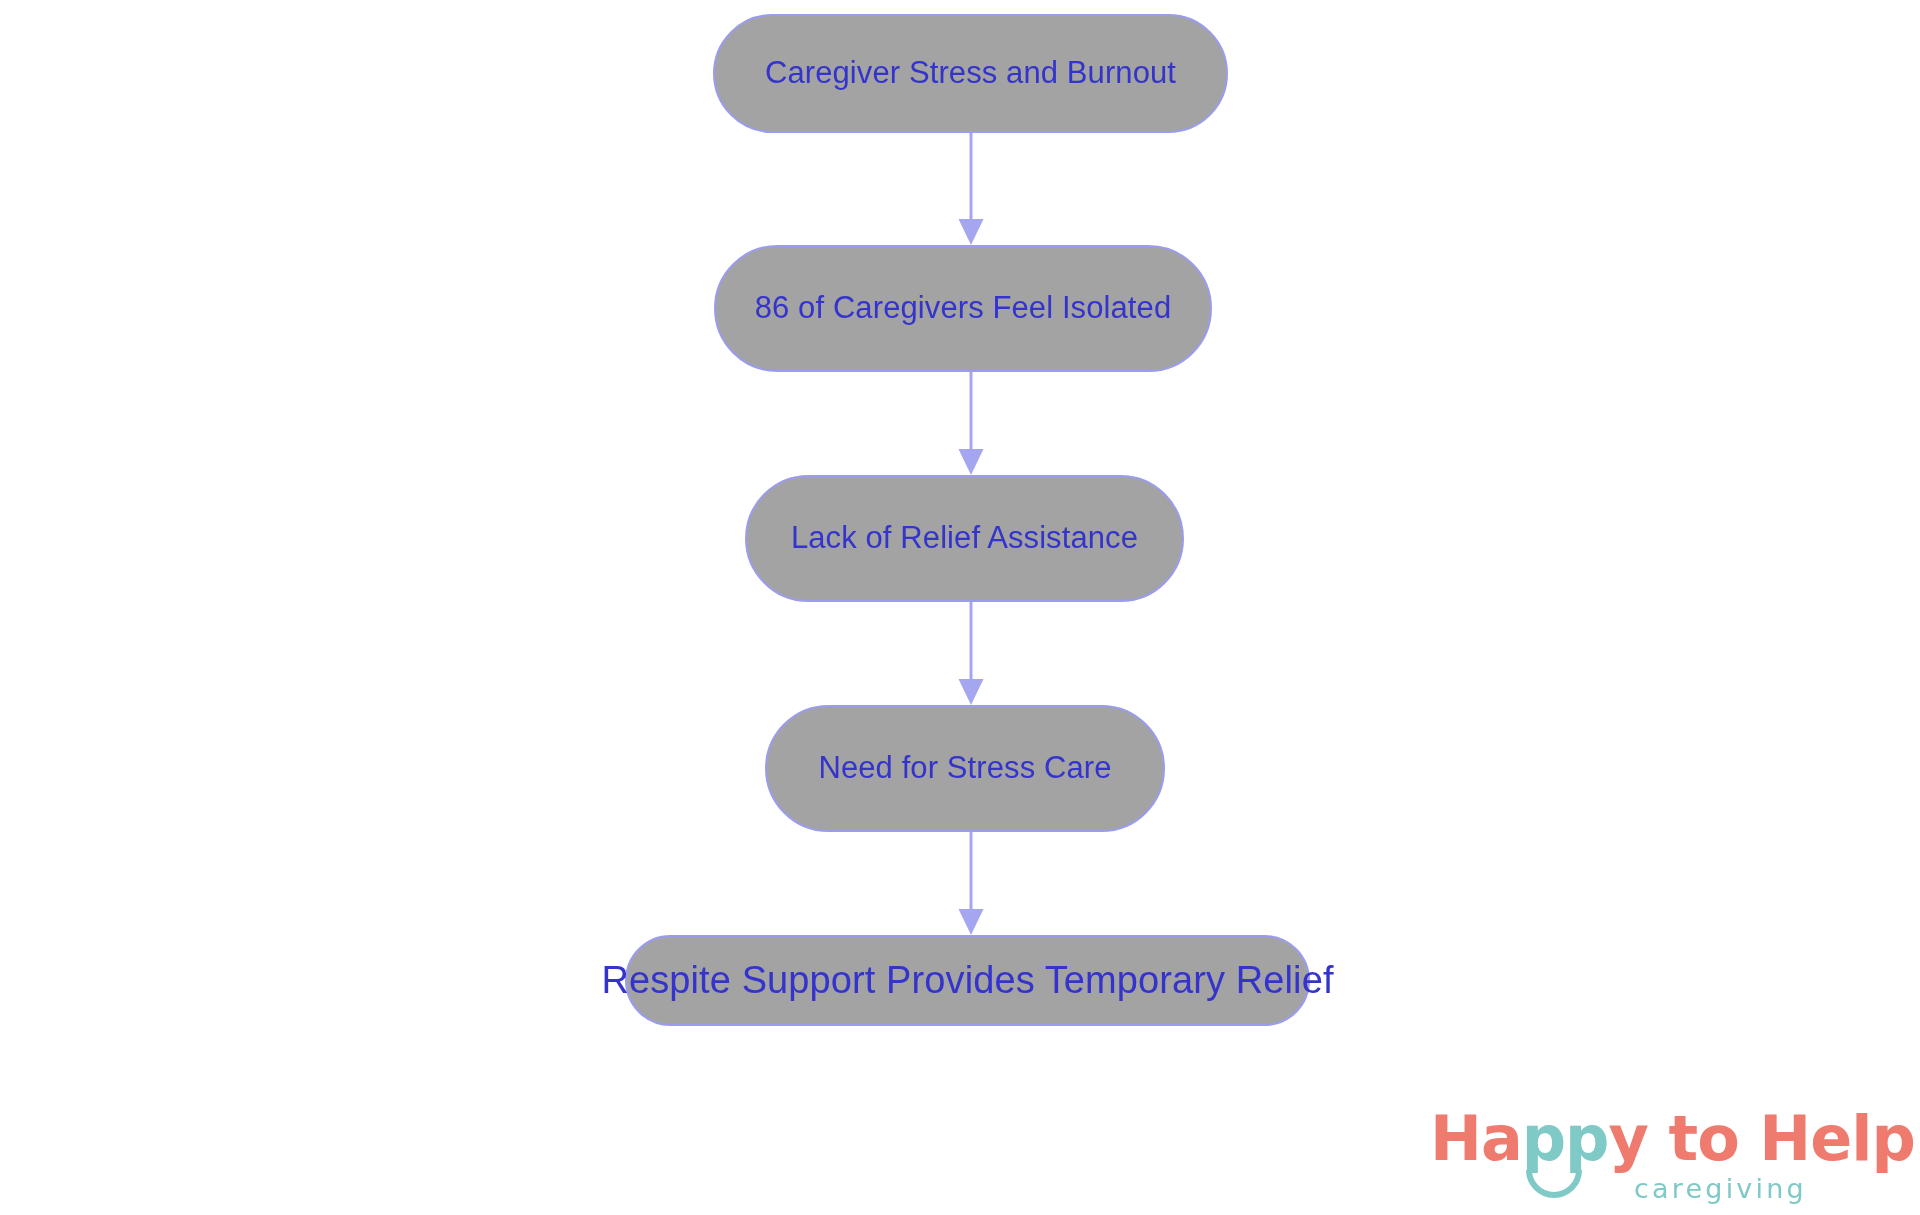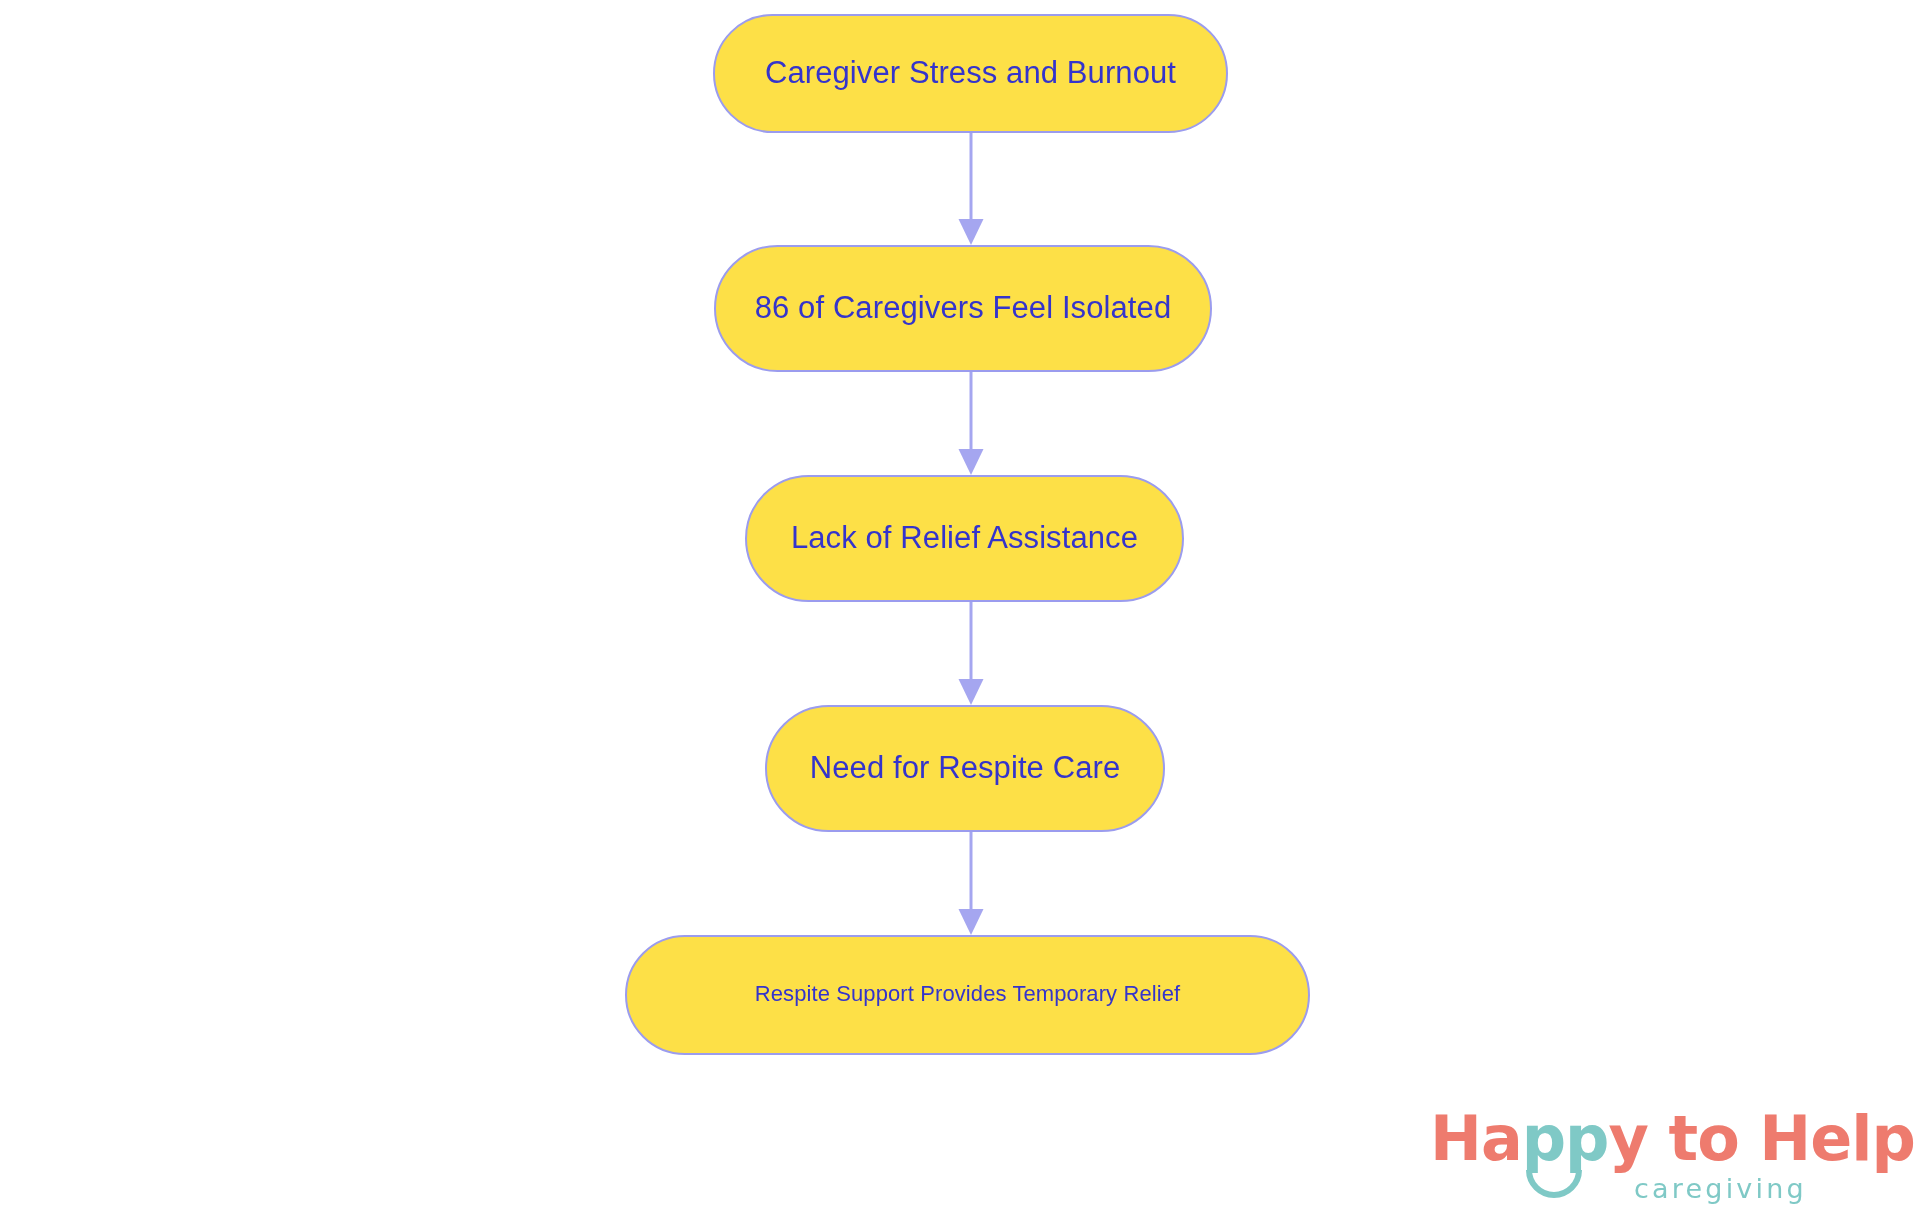--- a/index.html
+++ b/index.html
@@ -21,21 +21,21 @@
     top: 0;
     width: 1920px;
     height: 1215px;
     background: #ffffff;
   }
 
   
   .flow-node {
     position: absolute;
     box-sizing: border-box;
-    background: #fde047;
+    background: #a3a3a3;
     border: 2px solid #9b9cee;
     border-radius: 999px;
     display: flex;
     align-items: center;
     justify-content: center;
     color: #3434cc;
     font-family: "Liberation Sans", sans-serif;
     font-weight: 400;
     letter-spacing: 0.1px;
     white-space: nowrap;
@@ -45,21 +45,21 @@
     display: block;
     line-height: 1;
     padding-bottom: 2px;
   }
 
   
   #node-0 { left: 713px; top: 14px;   width: 515px; height: 119px; font-size: 31px; }
   #node-1 { left: 714px; top: 245px;  width: 498px; height: 127px; font-size: 31px; text-align: center; }
   #node-2 { left: 745px; top: 475px;  width: 439px; height: 127px; font-size: 31px; }
   #node-3 { left: 765px; top: 705px;  width: 400px; height: 127px; font-size: 31px; }
-  #node-4 { left: 625px; top: 935px;  width: 685px; height: 120px; font-size: 22px; }
+  #node-4 { left: 625px; top: 935px;  width: 685px; height: 91px; font-size: 38px; }
 
   
   .connector {
     position: absolute;
     left: 957px;
     width: 28px;
   }
   .connector svg { display: block; overflow: visible; }
 
   #edge-0 { top: 133px; height: 112px; }
@@ -120,21 +120,21 @@
 
   <div class="flow-node" id="node-1">
     <span class="node-label">86 of Caregivers Feel Isolated</span>
   </div>
 
   <div class="flow-node" id="node-2">
     <span class="node-label">Lack of Relief Assistance</span>
   </div>
 
   <div class="flow-node" id="node-3">
-    <span class="node-label">Need for Respite Care</span>
+    <span class="node-label">Need for Stress Care</span>
   </div>
 
   <div class="flow-node" id="node-4">
     <span class="node-label">Respite Support Provides Temporary Relief</span>
   </div>
 
   <div class="connector" id="edge-0">
     <svg width="28" height="112" viewBox="0 0 28 112">
       <line x1="14" y1="0" x2="14" y2="89" stroke="#a5a6f0" stroke-width="3"></line>
       <polygon points="14,112 1.5,86 26.5,86" fill="#a5a6f0"></polygon>

